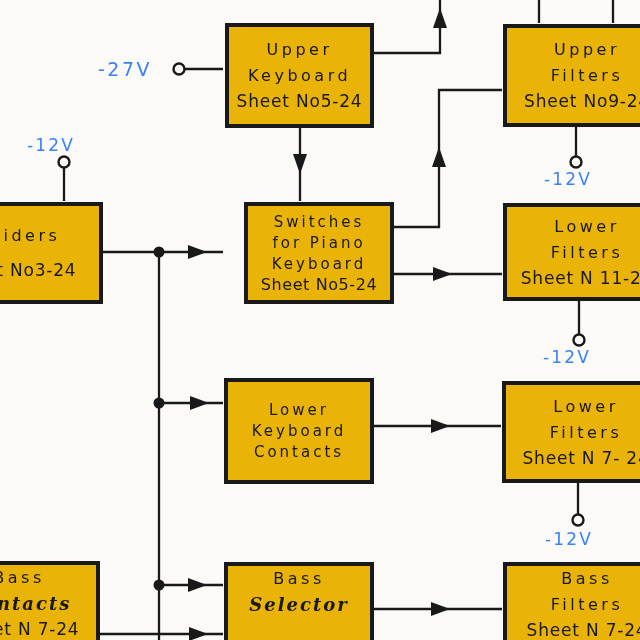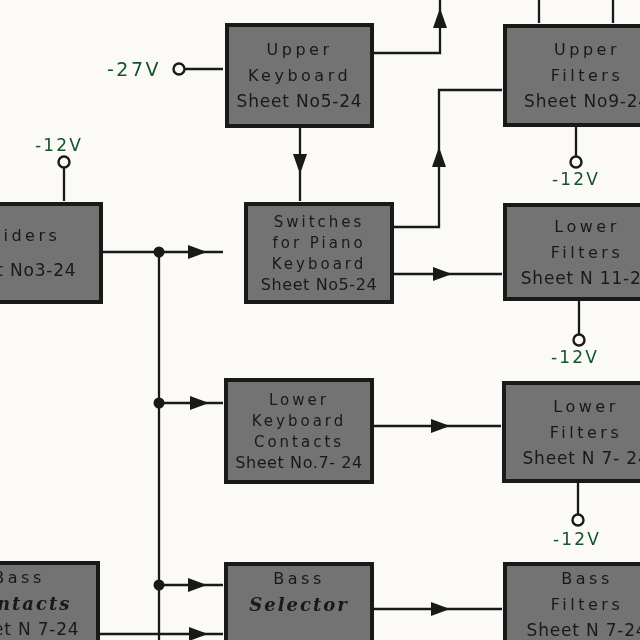--- a/index.html
+++ b/index.html
@@ -4,42 +4,42 @@
 <style>
   html,body{margin:0;padding:0;background:#e8e8e4;}
   #canvas{
     position:relative;width:640px;height:640px;overflow:hidden;
     background:#fbfaf6;color:#191919;
     font-family:"DejaVu Sans","Liberation Sans",sans-serif;
   }
   #wires{position:absolute;left:0;top:0;width:640px;height:640px;}
   .box{
     position:absolute;box-sizing:border-box;
-    border:4px solid #191919;background:#737373;
+    border:4px solid #191919;background:#eab308;
     display:flex;flex-direction:column;align-items:center;justify-content:center;
     text-align:center;z-index:2;
   }
   .bl{
     font-size:16px;line-height:19px;letter-spacing:3.5px;white-space:nowrap;
     color:#191919;
   }
   .sheet{font-size:17px;letter-spacing:0.8px;}
   .compact .bl{font-size:15px;letter-spacing:3px;line-height:18px;}
   .compact .sheet{font-size:16px;letter-spacing:0.6px;}
   .gap7{gap:7px;}
   .gap3{gap:3px;}
   .gap16{gap:16px;}
   .topalign{justify-content:flex-start;padding-top:3px;gap:7px;}
   .script{
     font-family:"DejaVu Serif","Liberation Serif",serif;
     font-style:italic;font-weight:bold;font-size:18px;letter-spacing:2px;
   }
   .plabel{
     position:absolute;z-index:3;white-space:nowrap;
-    font-size:17px;letter-spacing:2.2px;text-align:center;color:#14532d;
+    font-size:17px;letter-spacing:2.2px;text-align:left;color:#3b82f6;
   }
   .plabel.big{font-size:19px;letter-spacing:2.5px;}
 </style>
 </head>
 <body>
 
 <div id="canvas">
 
   <svg id="wires" viewBox="0 0 640 640" stroke="#191919" stroke-width="2.3" fill="none">
 
@@ -129,21 +129,20 @@
   <div class="box gap7" style="left:503px;top:203px;width:168px;height:98px;">
     <div class="bl">Lower</div>
     <div class="bl">Filters</div>
     <div class="bl sheet">Sheet N 11-24</div>
   </div>
 
   <div class="box compact gap3" style="left:224px;top:378px;width:150px;height:106px;">
     <div class="bl">Lower</div>
     <div class="bl">Keyboard</div>
     <div class="bl">Contacts</div>
-    <div class="bl sheet">Sheet No.7- 24</div>
   </div>
 
   <div class="box gap7" style="left:502px;top:381px;width:168px;height:102px;">
     <div class="bl">Lower</div>
     <div class="bl">Filters</div>
     <div class="bl sheet">Sheet N 7- 24</div>
   </div>
 
   <div class="box topalign" style="left:-62px;top:561px;width:162px;height:110px;">
     <div class="bl">Bass</div>

